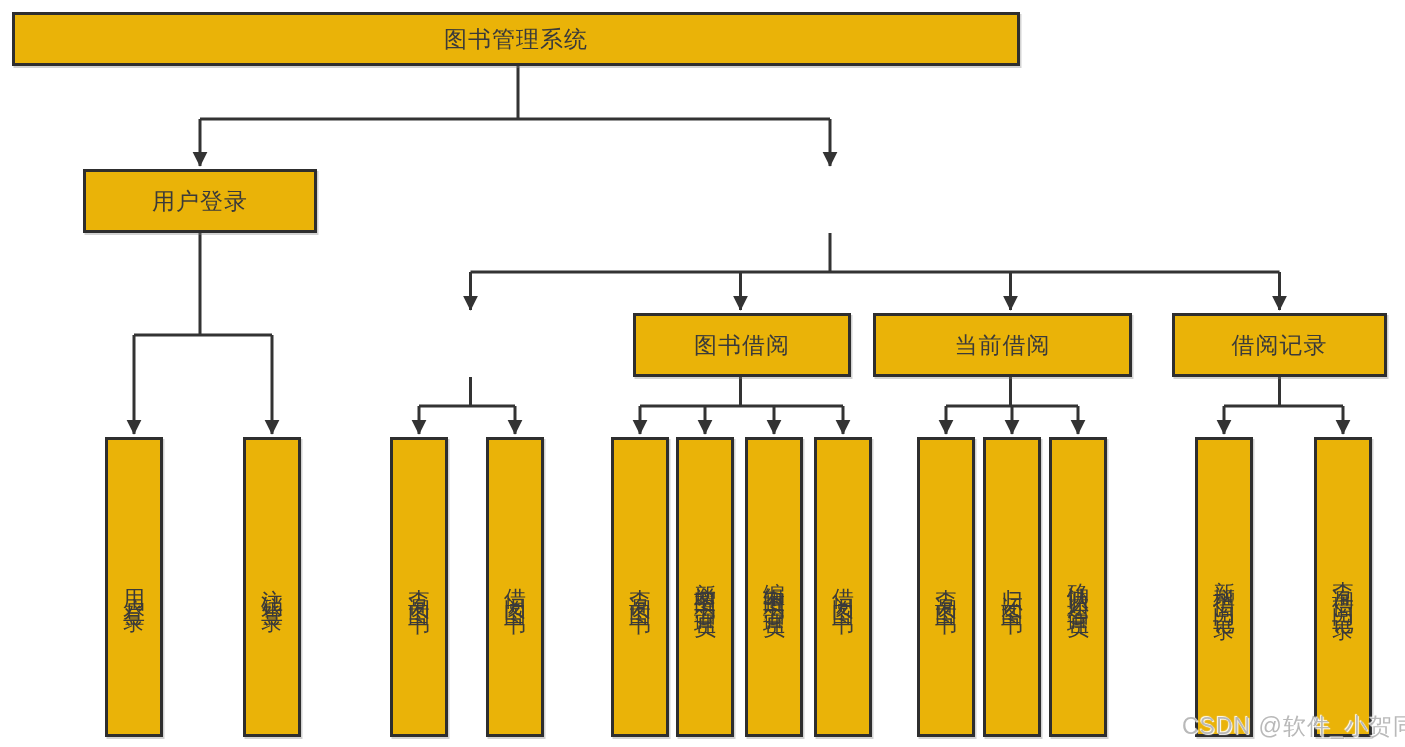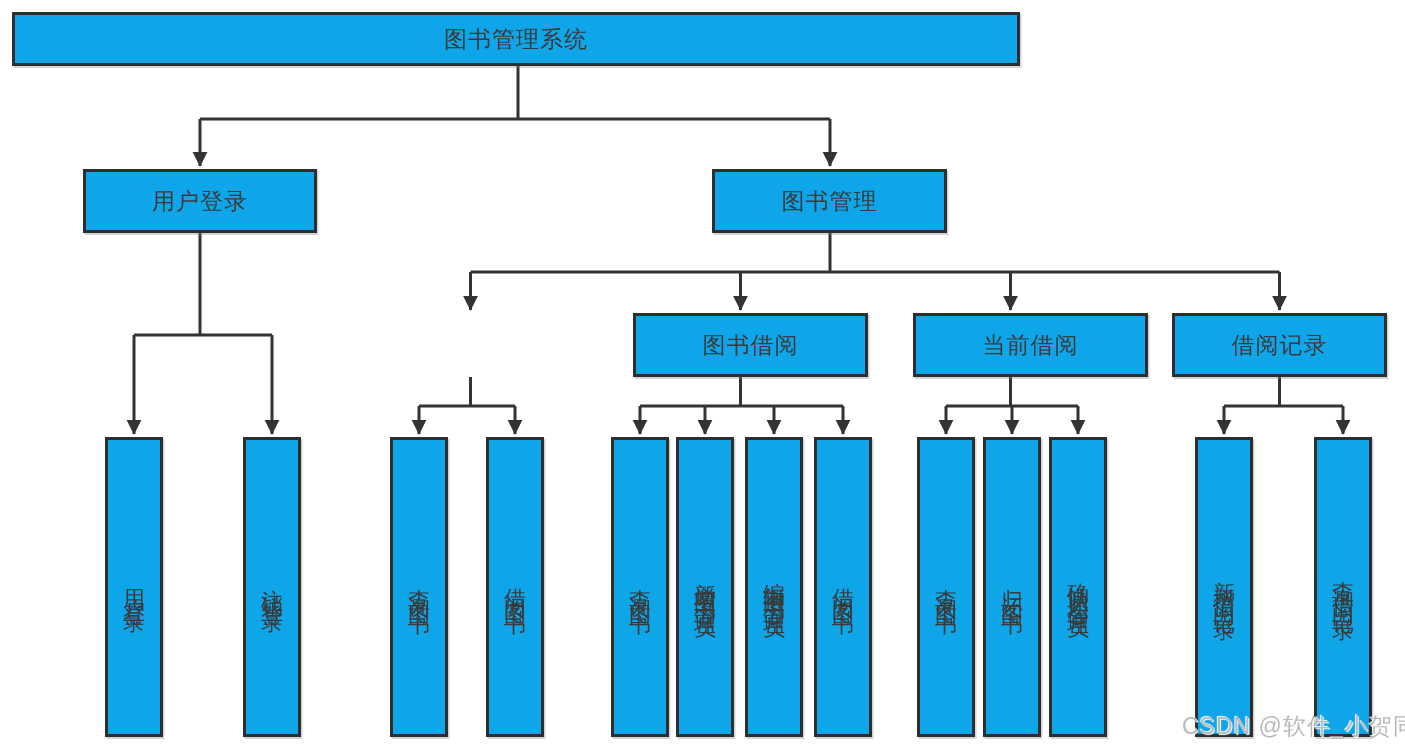--- a/index.html
+++ b/index.html
@@ -5,21 +5,21 @@
   :root { --line:#333333; --border:#2e2e2e; --text:#3a3a3a; --background:#ffffff; --watermark:#b9b9b9; }
   html,body { margin:0; padding:0; background:var(--background); }
   .canvas {
     position:relative; width:1405px; height:747px; overflow:hidden;
     background:var(--background);
     font-family:"Liberation Sans", sans-serif;
     color:var(--text);
   }
   .wires { position:absolute; left:0; top:0; width:1405px; height:747px; color:var(--line); }
   .node {
-    position:absolute; box-sizing:border-box; background:#0ea5e9;
+    position:absolute; box-sizing:border-box; background:#eab308;
     border:3px solid var(--border);
     display:flex; align-items:center; justify-content:center;
     box-shadow:1.5px 2px 0 rgba(130,130,130,0.35);
   }
   .hbox { font-size:23px; letter-spacing:1px; }
   .vbox span {
     writing-mode:vertical-rl; text-orientation:mixed;
     font-size:22px; line-height:1.1; letter-spacing:8px;
   }
   .vbox.long span { letter-spacing:5px; }
@@ -69,28 +69,25 @@
     <path marker-end="url(#ah)" d="M1343 406 V434"></path>
   </svg>
 
   <div class="node hbox" style="left:12px;top:12px;width:1008px;height:54px">
     <span>图书管理系统</span>
   </div>
 
   <div class="node hbox" style="left:83px;top:169px;width:234px;height:64px">
     <span>用户登录</span>
   </div>
-  <div class="node hbox" style="left:712px;top:169px;width:235px;height:64px">
-    <span>图书管理</span>
-  </div>
 
-  <div class="node hbox" style="left:633px;top:313px;width:235px;height:64px">
+  <div class="node hbox" style="left:633px;top:313px;width:218px;height:64px">
     <span>图书借阅</span>
   </div>
-  <div class="node hbox" style="left:913px;top:313px;width:235px;height:64px">
+  <div class="node hbox" style="left:873px;top:313px;width:259px;height:64px">
     <span>当前借阅</span>
   </div>
   <div class="node hbox" style="left:1172px;top:313px;width:215px;height:64px">
     <span>借阅记录</span>
   </div>
 
   <div class="node vbox" style="left:105px;top:437px;width:58px;height:300px">
     <span>用户登录</span>
   </div>
   <div class="node vbox" style="left:243px;top:437px;width:58px;height:300px">

